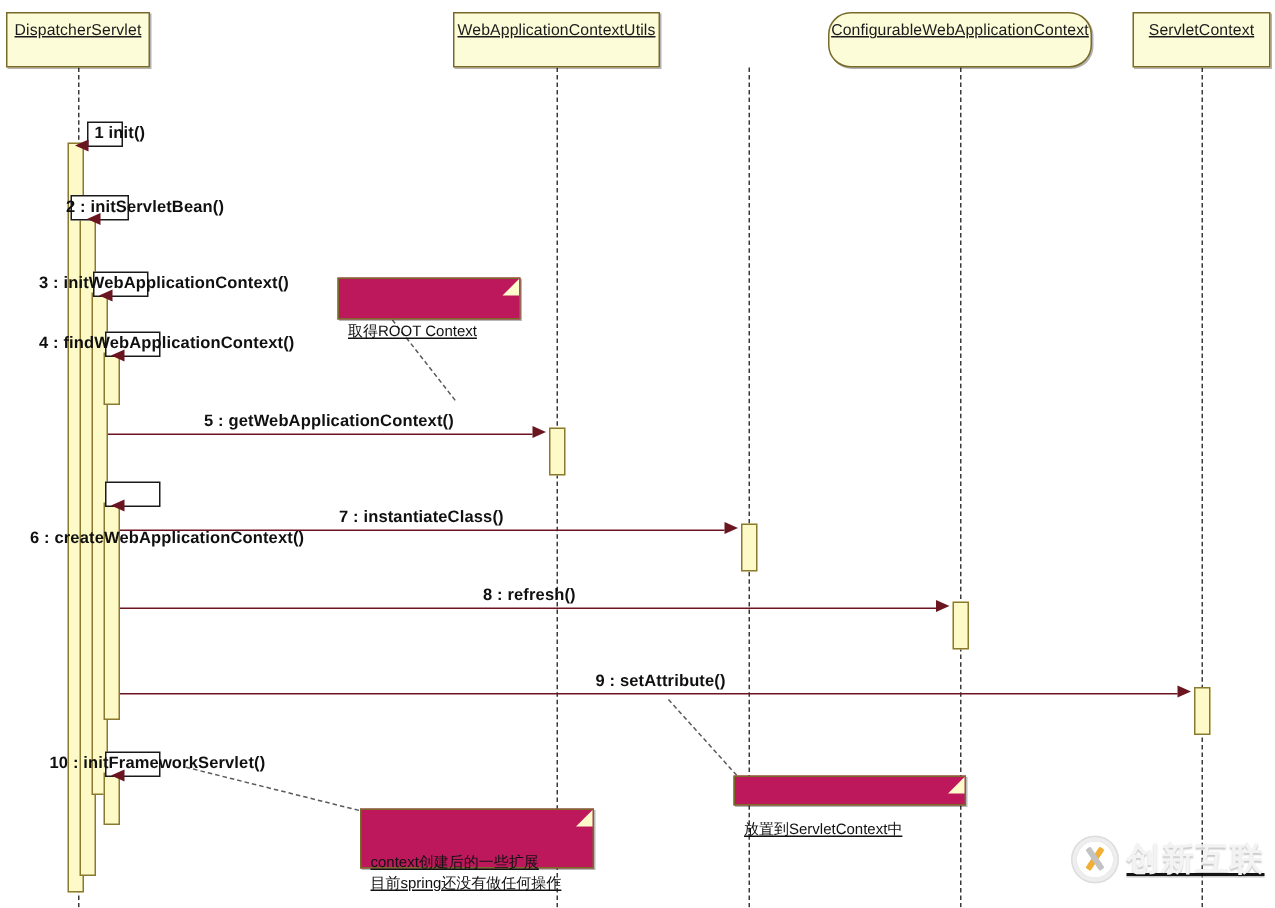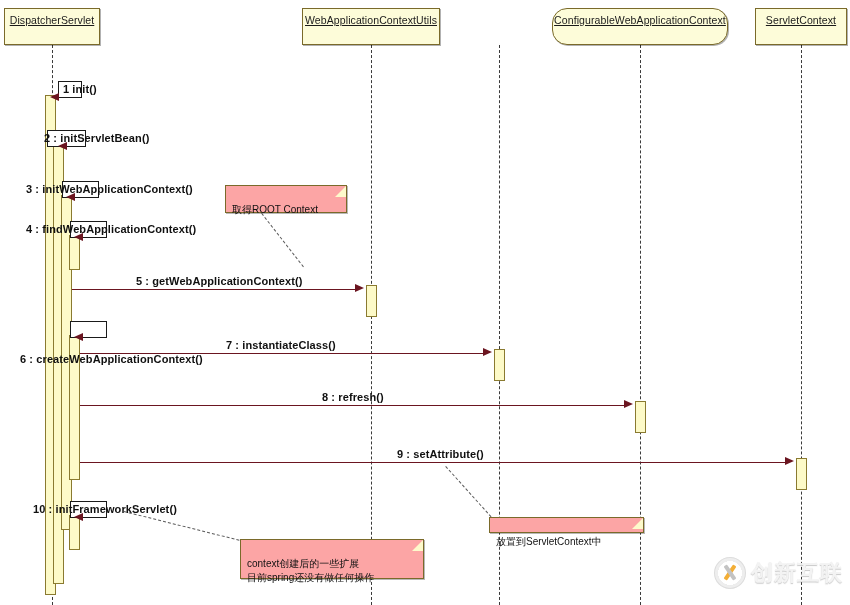--- a/index.html
+++ b/index.html
@@ -87,28 +87,29 @@
   }
   .selfcall.boxed{
     border-left:1px solid #1a1a1a;
     background:#ffffff;
   }
 
   
   .note{
     position:absolute;
     box-sizing:border-box;
-    background:#fca5a5;
+    background:#be185d;
     border:1px solid #7a6a2a;
     box-shadow:1px 1px 0 rgba(0,0,0,.28);
     font-size:10px;
     color:#111;
     line-height:14px;
-    padding:3px 5px 3px 6px;
+    padding:15px 5px 3px 6px;
     white-space:pre-line;
+    text-decoration:underline;
   }
   .note .fold{
     position:absolute;
     top:0;right:0;
     width:0;height:0;
     border-left:11px solid transparent;
     border-bottom:11px solid #FDFACB;
     border-top:0;
   }
   .note-link{
@@ -231,24 +232,24 @@
     <span class="fold"></span>
   </div>
 
   <div class="note-link" style="left:446px; top:466px; width:68px; transform:rotate(48deg);"></div>
   <div class="note" style="left:489px; top:517px; width:155px; height:16px;">
     <span>放置到ServletContext中</span>
     <span class="fold"></span>
   </div>
 
   <div class="note-link" style="left:124px; top:511px; width:124px; transform:rotate(14deg);"></div>
-  <div class="note" style="left:240px; top:539px; width:184px; height:40px;">
+  <div class="note" style="left:240px; top:539px; width:156px; height:40px;">
     <span>context创建后的一些扩展
 目前spring还没有做任何操作</span>
     <span class="fold"></span>
   </div>
 
-  <div id="watermark" style="left:714px; top:557px;">
+  <div id="watermark" style="left:714px; top:557px;text-decoration:underline;">
     <div id="wm-mark"></div>
     <div id="wm-text">创新互联</div>
   </div>
 
 </div>
 
 </body></html>

